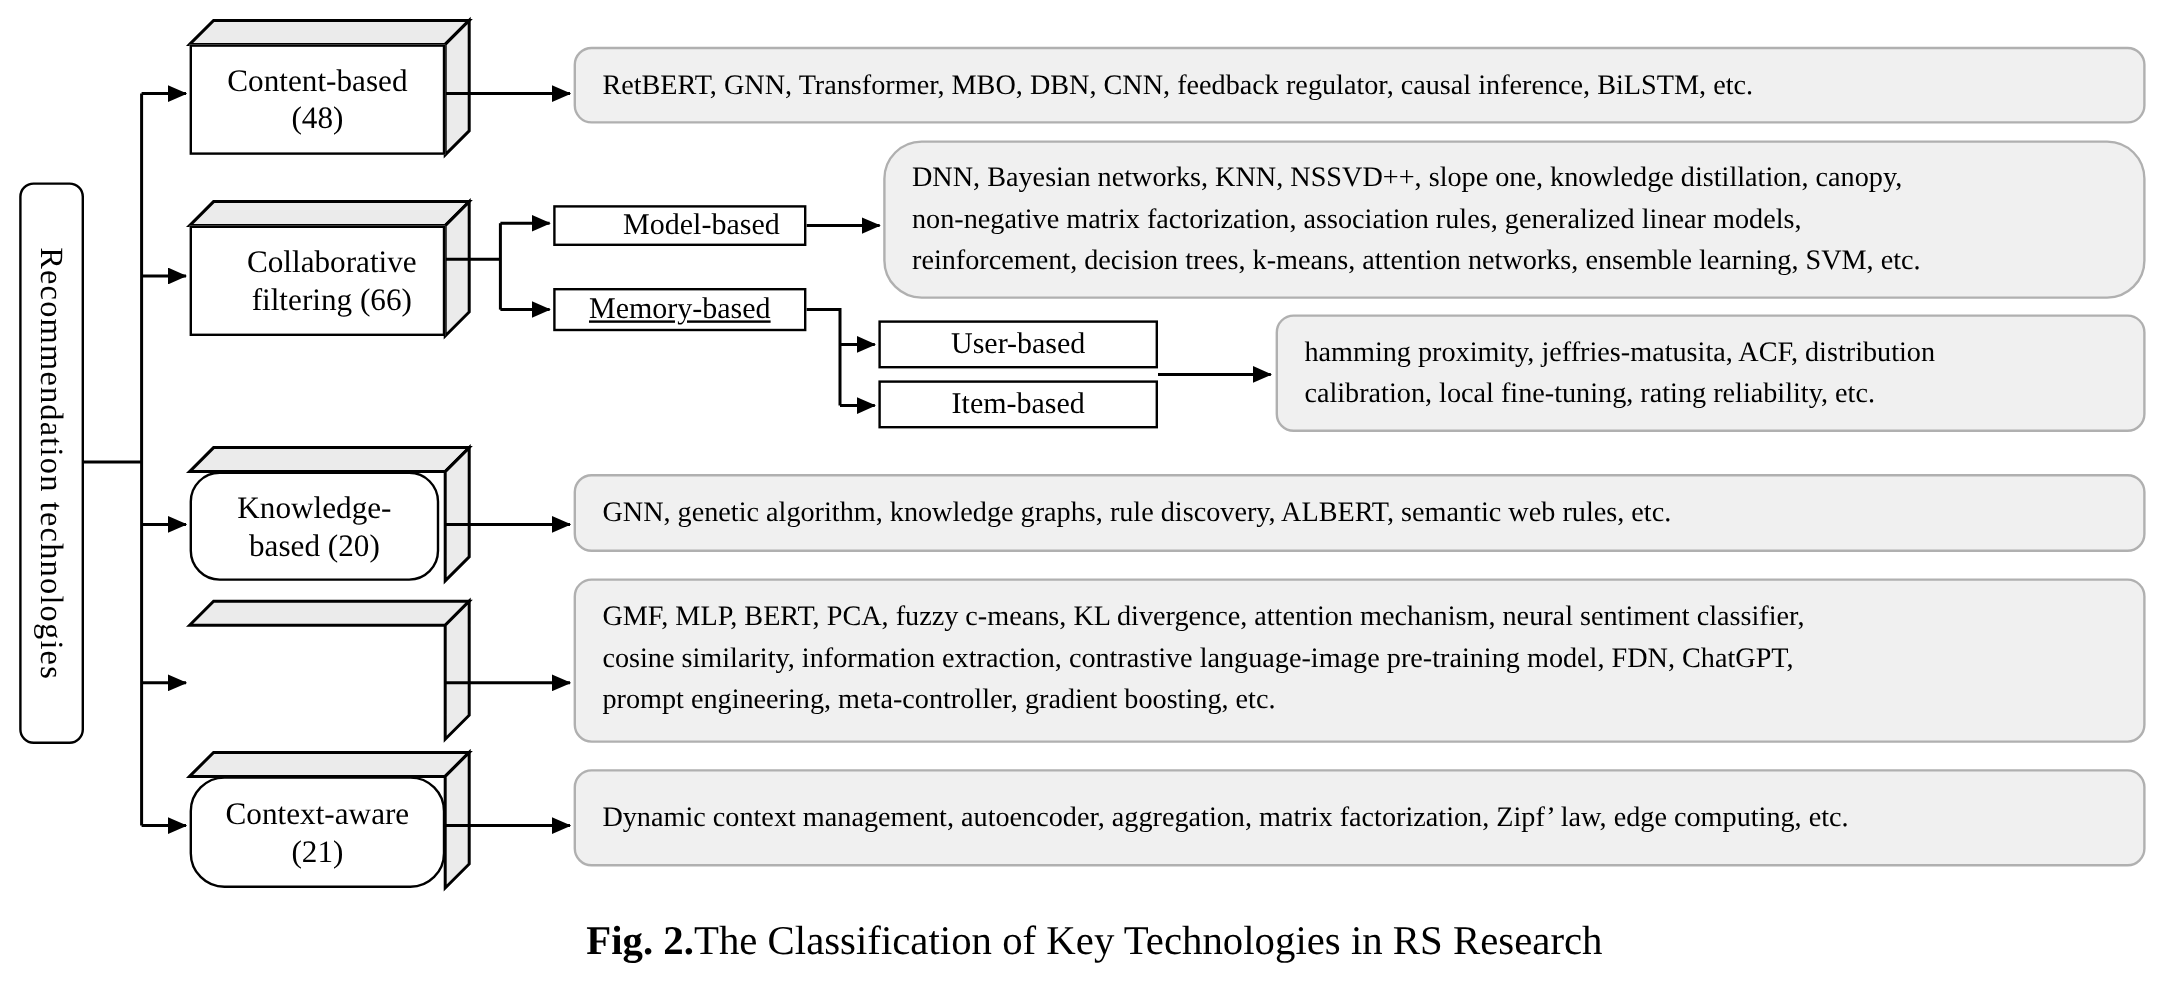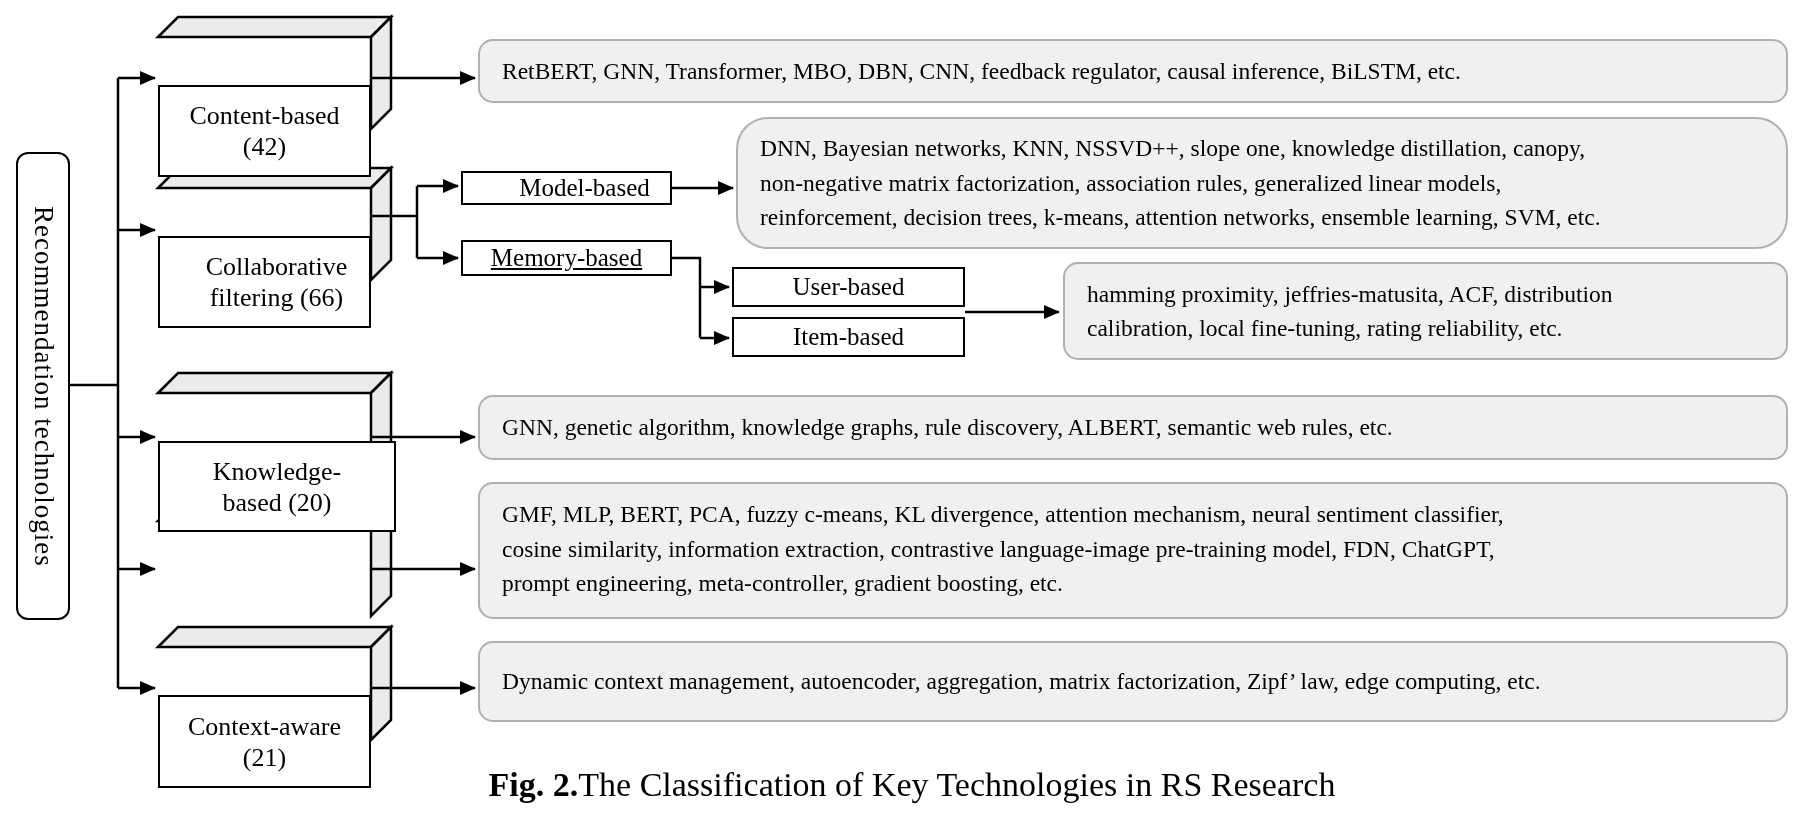--- a/index.html
+++ b/index.html
@@ -14,21 +14,21 @@
     background:#f0f0f0;border:2px solid #b0b0b0;border-radius:15px;
     display:flex;flex-direction:column;justify-content:center;
     padding:0 16px 0 22px;font-size:23.5px;line-height:34.5px;
   }
   .panel .tline{white-space:nowrap;}
   
   .cat-front{
     position:absolute;z-index:2;box-sizing:border-box;background:#ffffff;
     border:2.5px solid #000;display:flex;flex-direction:column;
     align-items:center;justify-content:center;text-align:center;
-    font-size:26px;line-height:31px;margin-top:48px;
+    font-size:26px;line-height:31px;
   }
   
   .sub-box{
     position:absolute;z-index:2;box-sizing:border-box;background:#ffffff;
     border:2.5px solid #000;display:flex;align-items:center;justify-content:center;
     font-size:25px;white-space:nowrap;
   }
   
   .rot-box{
     position:absolute;z-index:2;box-sizing:border-box;background:#ffffff;
@@ -96,35 +96,35 @@
       <path d="M371,688 H475" marker-end="url(#arrow)"></path>
     </g>
   </svg>
 
   <div class="rot-box" style="left:16px;top:152px;width:54px;height:468px;">
     <span>Recommendation technologies</span>
   </div>
 
   <div class="cat-front" style="left:158px;top:37px;width:213px;height:92px;">
     <div>Content-based</div>
-    <div>(42)</div>
+    <div>(48)</div>
   </div>
 
   <div class="cat-front" style="left:158px;top:188px;width:213px;height:92px;padding-left:24px;">
     <div>Collaborative</div>
     <div>filtering (66)</div>
   </div>
 
-  <div class="cat-front" style="left:158px;top:393px;width:238px;height:91px;">
+  <div class="cat-front" style="left:158px;top:393px;width:208px;height:91px;border-radius:25px;">
     <div>Knowledge-</div>
     <div>based (20)</div>
   </div>
 
 
-  <div class="cat-front" style="left:158px;top:647px;width:213px;height:93px;">
+  <div class="cat-front" style="left:158px;top:647px;width:213px;height:93px;border-radius:29px;">
     <div>Context-aware</div>
     <div>(21)</div>
   </div>
 
   <div class="sub-box" style="left:461px;top:171px;width:211px;height:34px;padding-left:36px;">
     <span>Model-based</span>
   </div>
   <div class="sub-box" style="left:461px;top:240px;width:211px;height:36px;text-decoration:underline;">
     <span>Memory-based</span>
   </div>

